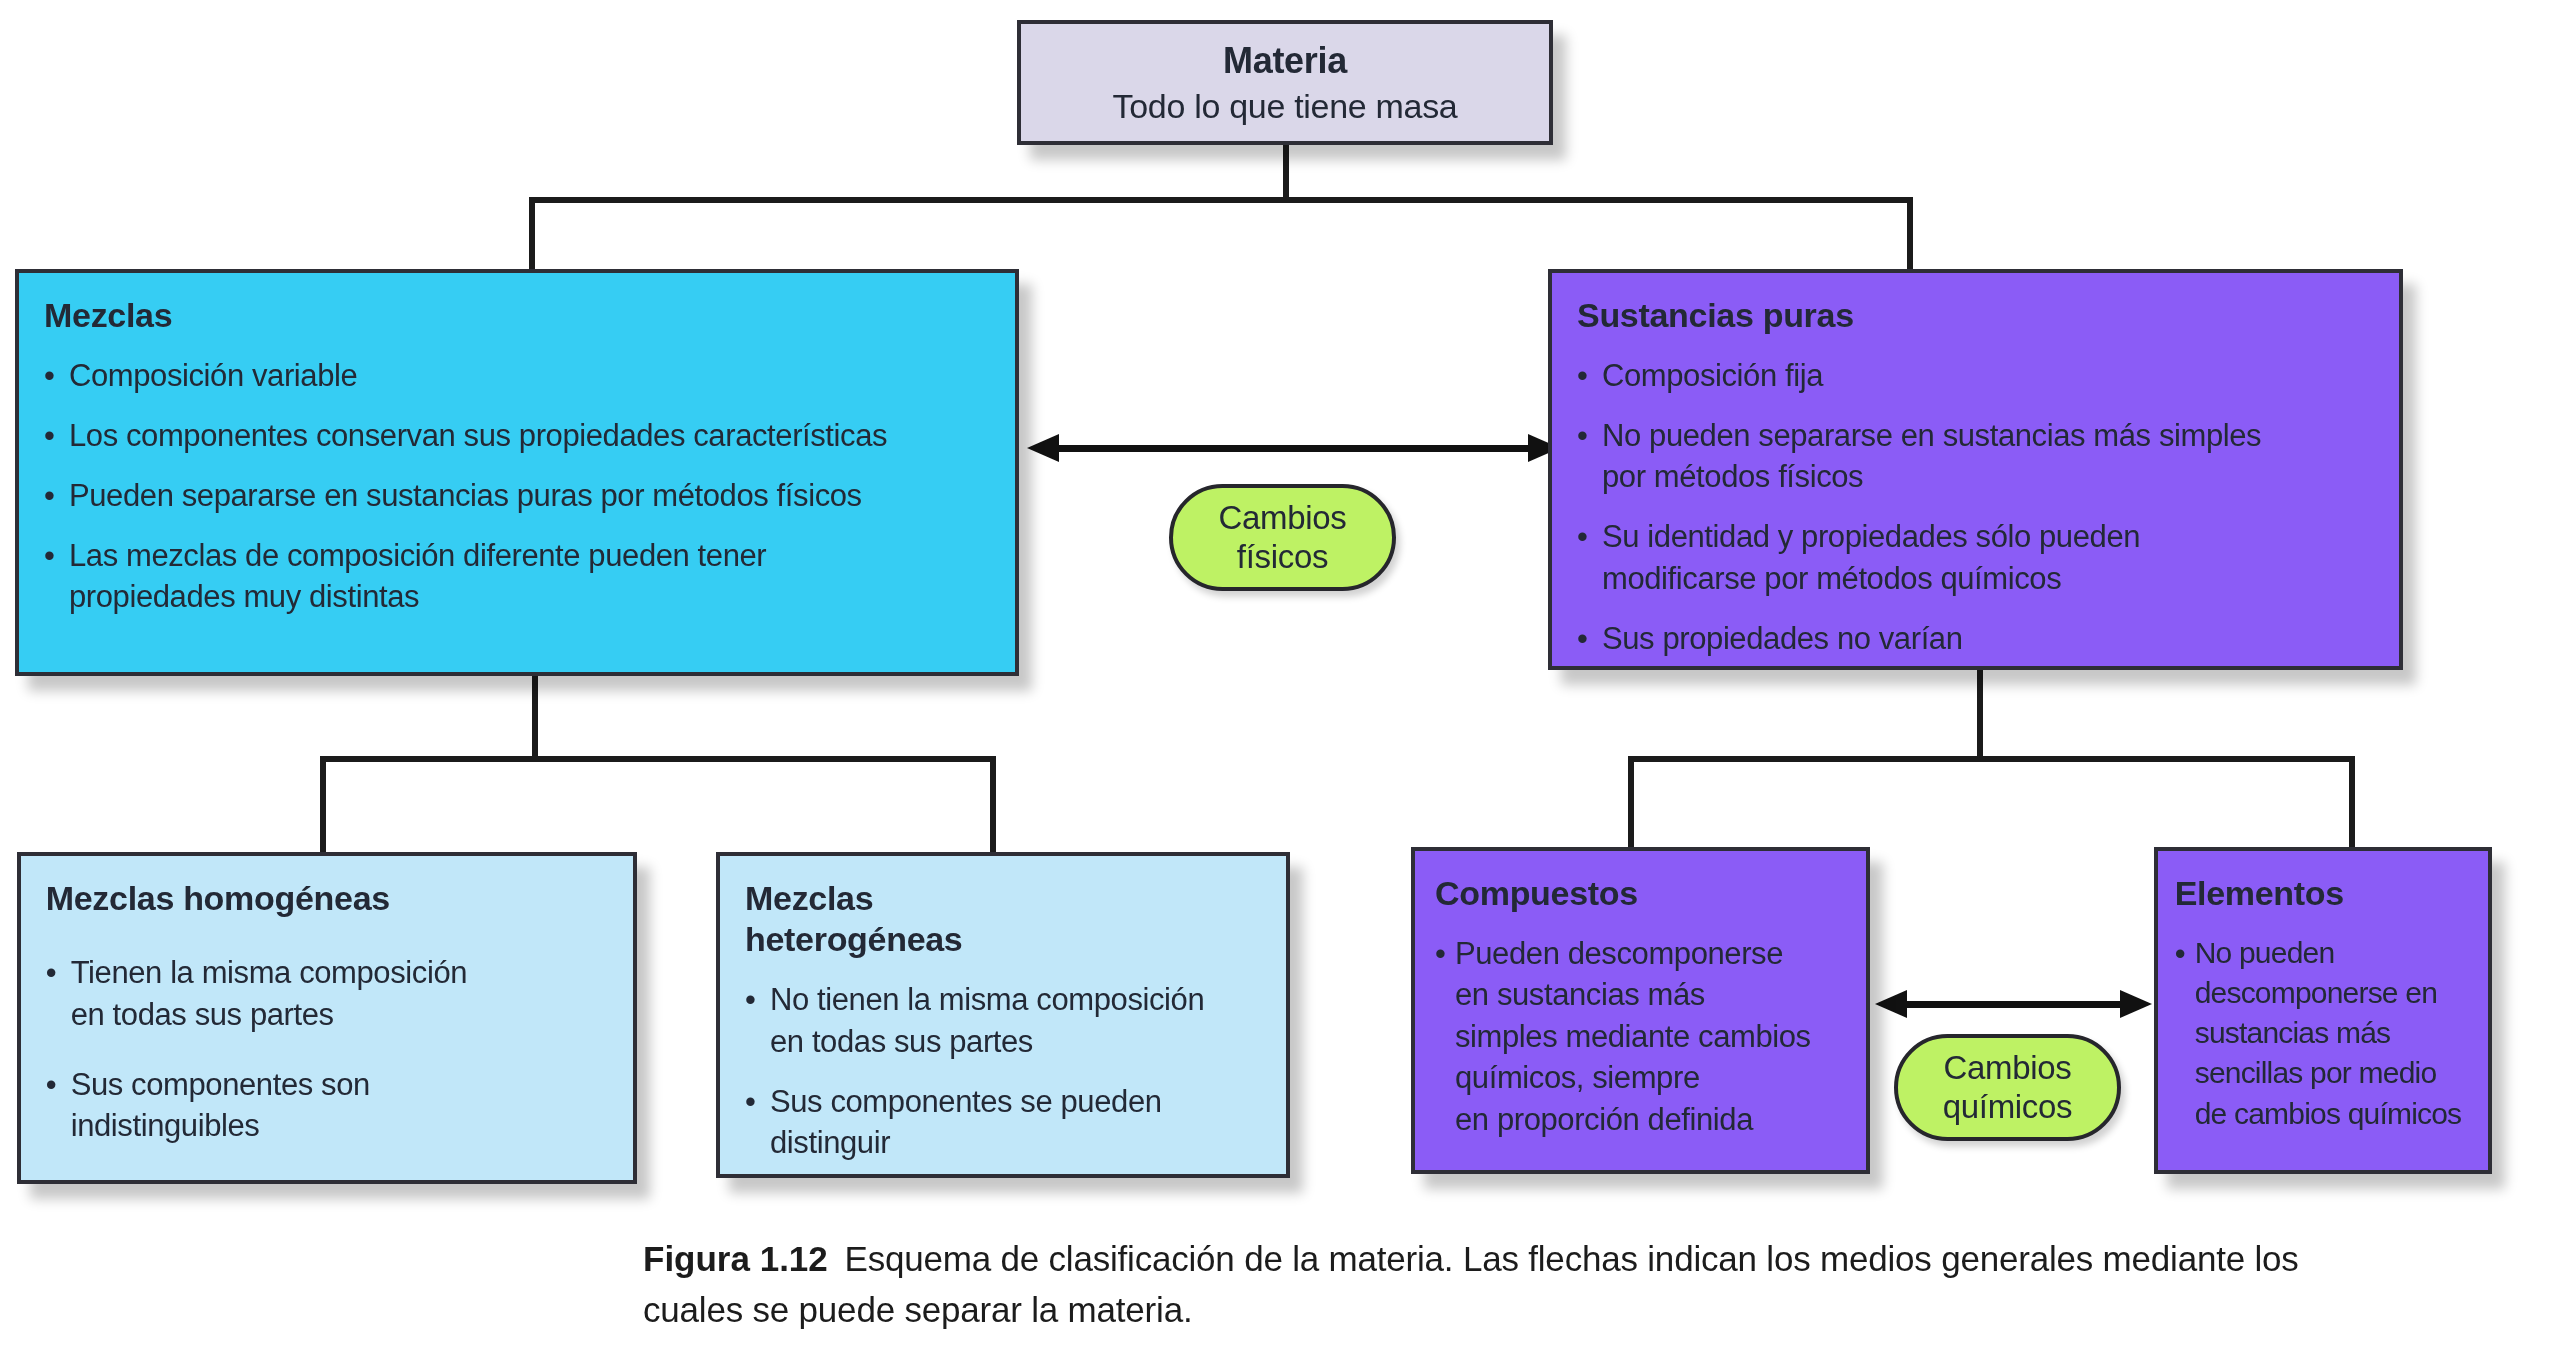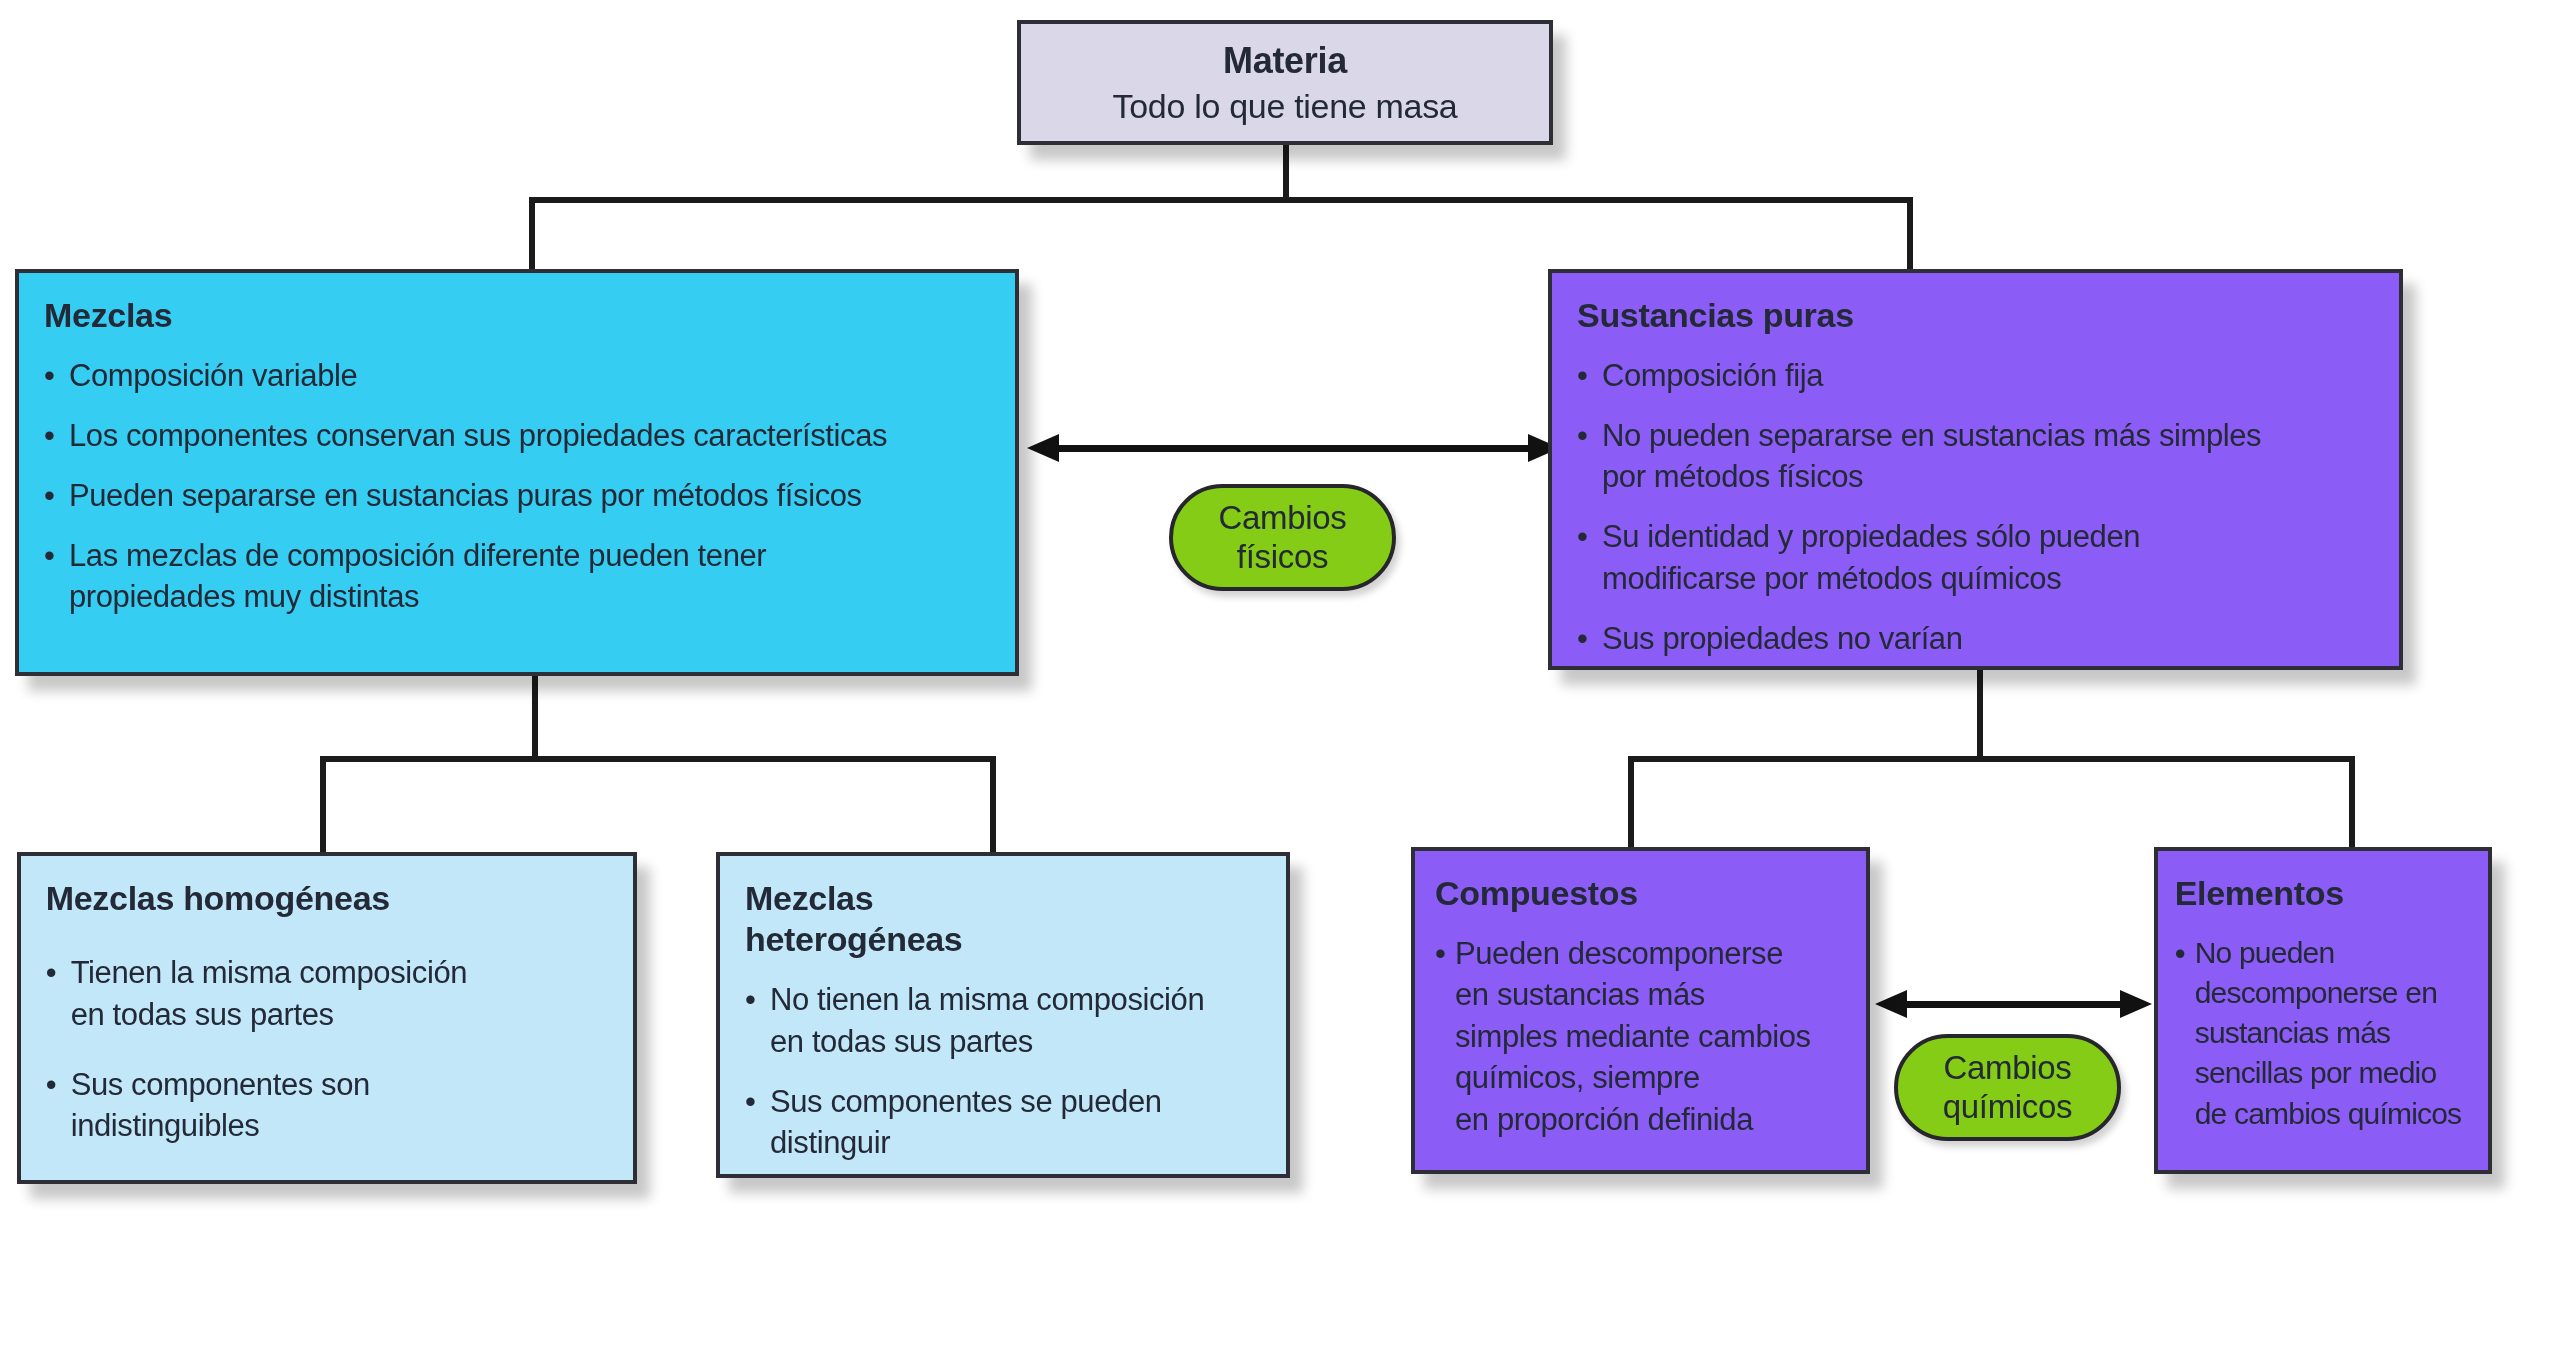--- a/index.html
+++ b/index.html
@@ -48,21 +48,21 @@
   .darrow .shaft { position:absolute; left:23.4px; right:23.4px; top:11px; height:6.7px; background:#111; }
   .darrow .head-l, .darrow .head-r {
     position:absolute; top:0; width:0; height:0;
     border-top:14px solid transparent; border-bottom:14px solid transparent;
   }
   .darrow .head-l { left:0;  border-right:32px solid #111; }
   .darrow .head-r { right:0; border-left:32px solid #111; }
 
   .pill {
     position:absolute; box-sizing:border-box;
-    background:#84cc16; border:4.2px solid #26262c; border-radius:60px;
+    background:#bef264; border:4.2px solid #26262c; border-radius:60px;
     display:flex; align-items:center; justify-content:center; text-align:center;
     font-size:33px; line-height:1.18; letter-spacing:-0.3px;
     white-space:pre-line; box-shadow:4.2px 5.8px 7.5px rgba(0,0,0,0.18);
   }
 
   .caption { position:absolute; font-size:35px; line-height:1.45; color:#1c1c1c; letter-spacing:-0.2px; }
   .cap-label { font-weight:bold; margin-right:16.7px; letter-spacing:0; }
   .cap-text { white-space:pre-line; }
 </style>
 </head>
@@ -195,15 +195,19 @@
 sencillas por medio
 de cambios químicos</span>
     </div>
   </div>
 
   <div class="pill" style="left:1169px; top:484px; width:227px; height:107px;">Cambios
 físicos</div>
   <div class="pill" style="left:1894px; top:1034px; width:227px; height:107px;">Cambios
 químicos</div>
 
+  <div class="caption" style="left:643px; top:1234px; width:1887px;">
+    <span class="cap-label">Figura 1.12</span><span class="cap-text">Esquema de clasificación de la materia. Las flechas indican los medios generales mediante los
+cuales se puede separar la materia.</span>
+  </div>
 
 </div>
 
 
 </body></html>

